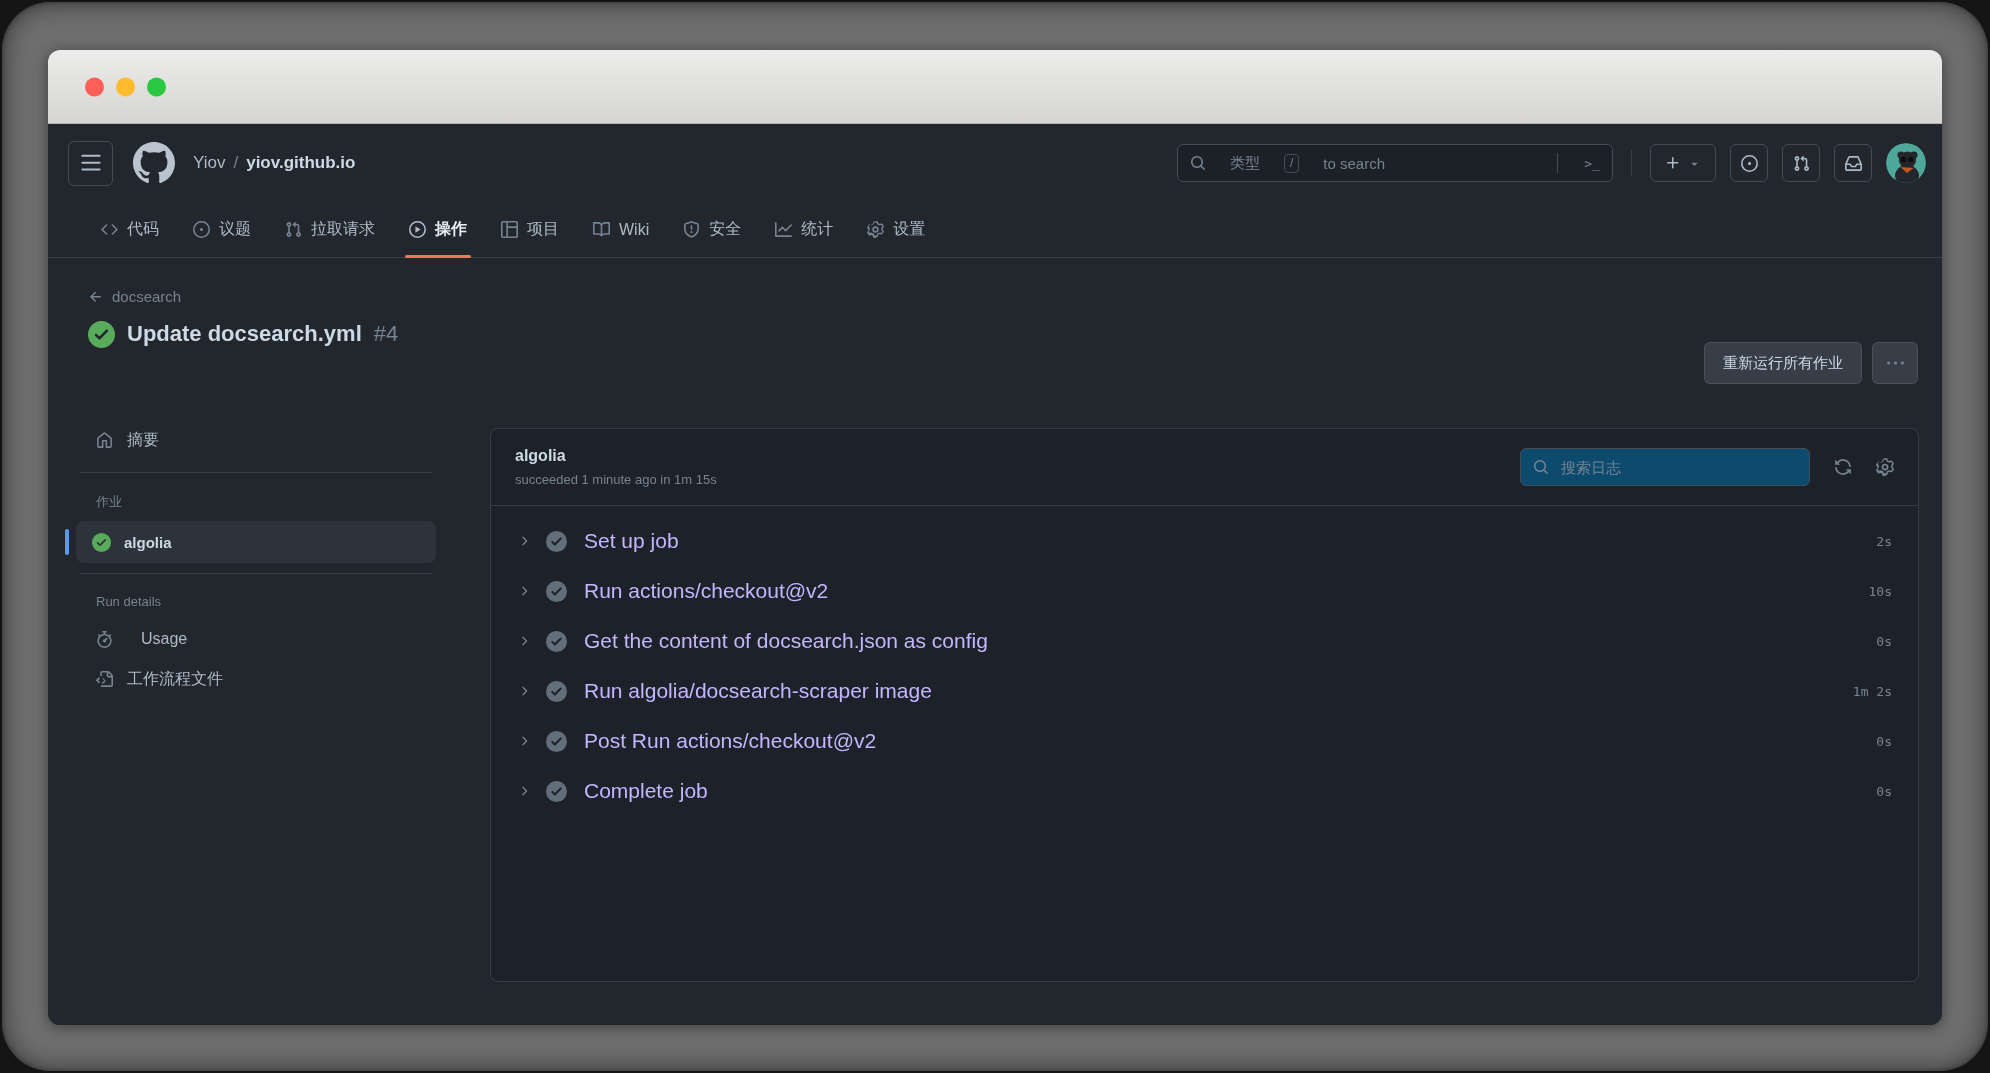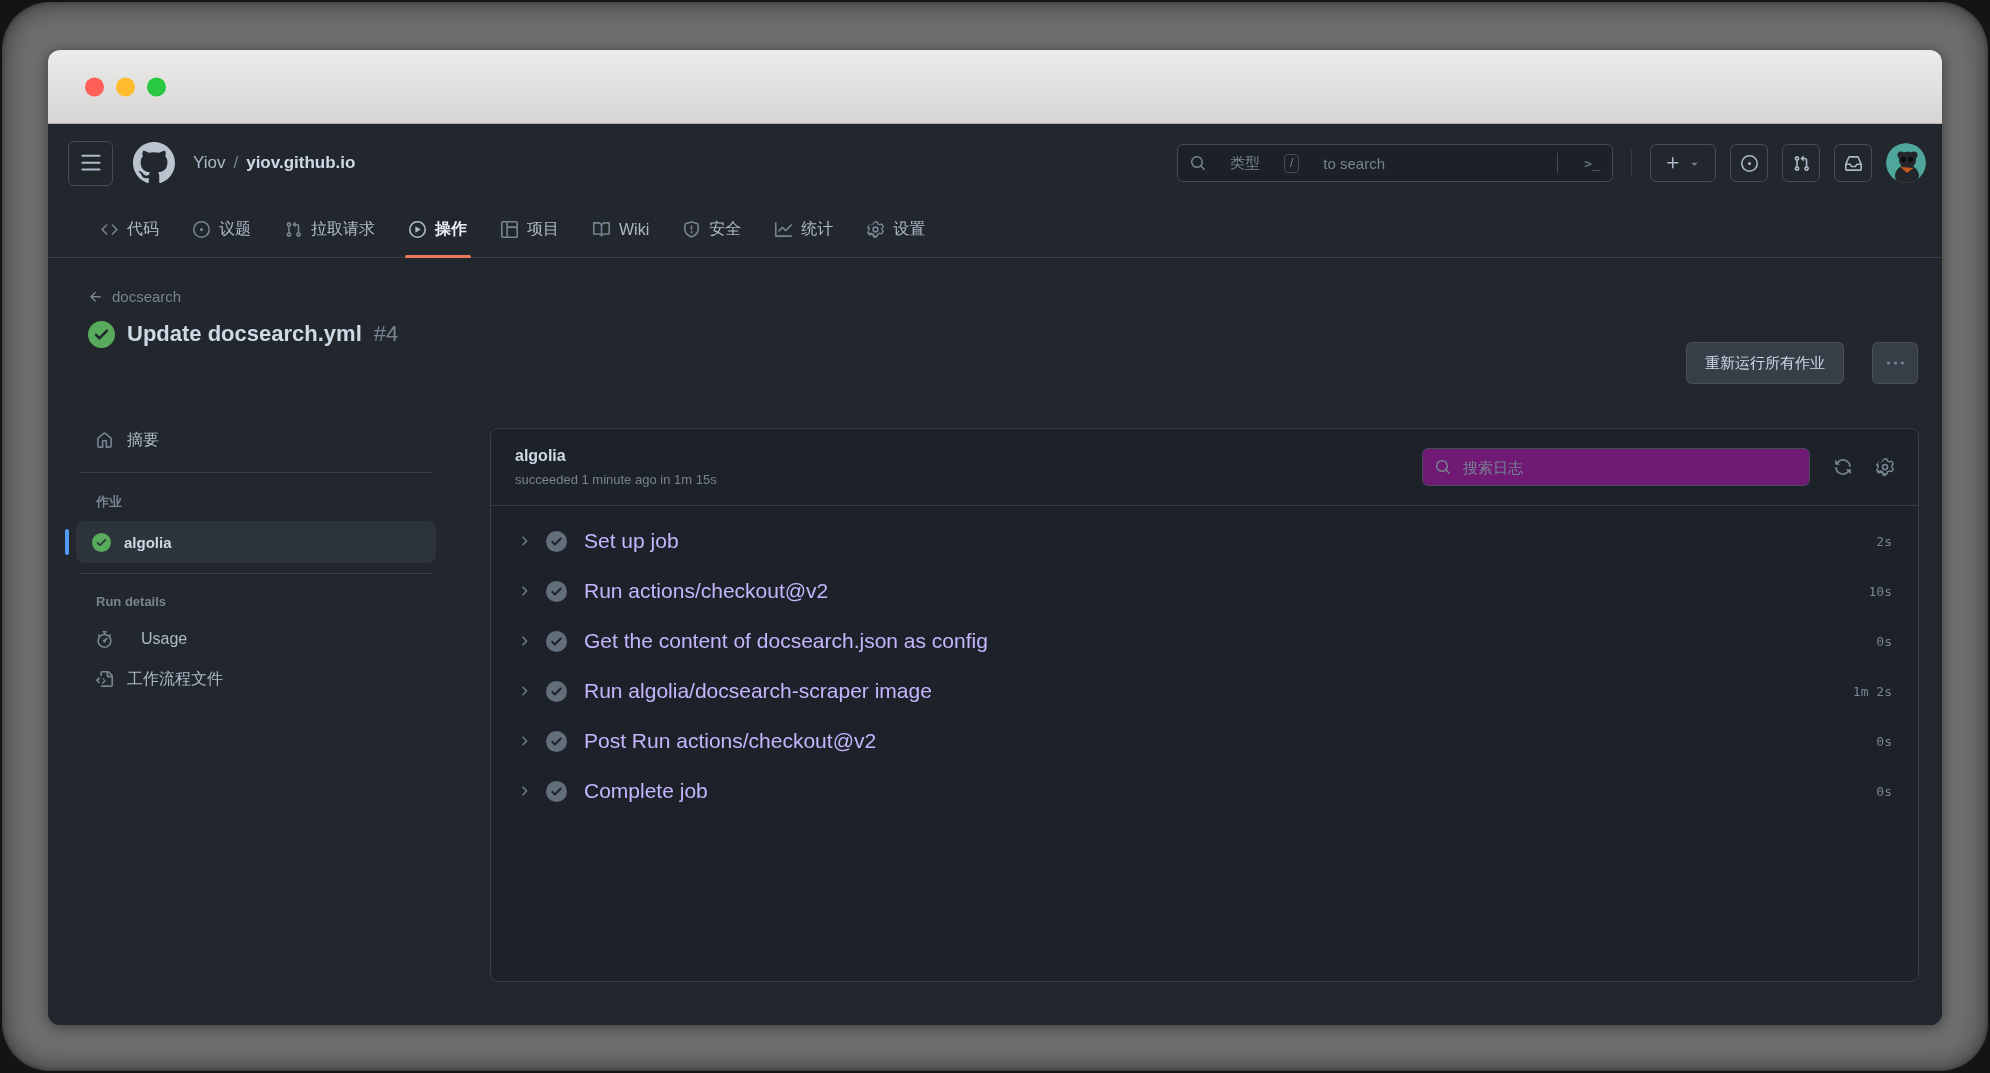--- a/index.html
+++ b/index.html
@@ -46,44 +46,44 @@
   .tab.active::after{content:"";position:absolute;left:9px;right:9px;bottom:-1px;height:3px;border-radius:3px;
                      background:var(--tab_underline_orange,#ec775c);}
   
   .page{flex:1;background:#22272e;padding:30px 23px 0 28px;position:relative;overflow:hidden;}
   .run-header{position:relative;height:96px;}
   .back-link{display:inline-flex;align-items:center;gap:8px;color:#768390;font-size:15px;cursor:pointer;margin-left:12px;}
   .run-title-row{display:flex;align-items:center;gap:12px;margin:12px 0 0 12px;}
   .run-title-row .oct{flex:none;}
   .run-title{font-size:22px;font-weight:bold;color:#cdd9e5;}
   .run-number{font-size:22px;color:#768390;}
-  .run-actions{position:absolute;right:1px;top:54px;display:flex;gap:28px;}
+  .run-actions{position:absolute;right:1px;top:54px;display:flex;gap:10px;}
   .btn{height:42px;display:flex;align-items:center;justify-content:center;background:#373e47;
        border:1px solid rgba(205,217,229,.12);border-radius:6px;color:#cdd9e5;font-size:15px;padding:0 18px;cursor:pointer;}
   .btn.kebab-btn{width:46px;padding:0;color:#768390;}
   .columns{display:flex;align-items:flex-start;margin-top:34px;gap:54px;}
   
   .sidebar{width:360px;flex:none;}
   .side-item{display:flex;align-items:center;gap:14px;height:44px;padding:0 10px 0 20px;color:#adbac7;font-size:16px;
              border-radius:8px;cursor:pointer;}
   .side-item .oct{color:#768390;flex:none;}
   .side-divider{height:1px;background:#373e47;margin:10px 4px;}
-  .side-label{font-size:13px;font-weight:bold;color:#768390;padding:10px 0 10px 20px;}
+  .side-label{font-size:13px;font-weight:normal;color:#768390;padding:10px 0 10px 20px;}
   .job-item{position:relative;display:flex;align-items:center;gap:13px;height:42px;padding:0 16px;border-radius:8px;
             font-size:15px;font-weight:bold;color:#cdd9e5;cursor:pointer;}
   .job-item.selected{background:#2d333b;}
   .job-item.selected::before{content:"";position:absolute;left:-11px;top:50%;transform:translateY(-50%);
             width:4px;height:26px;border-radius:2px;background:var(--accent_blue,#539bf5);}
   
   .panel{flex:1;margin-top:10px;background:#1d222a;border:1px solid #373e47;border-radius:8px;overflow:hidden;}
   .panel-header{display:flex;align-items:center;padding:18px 24px;border-bottom:1px solid #373e47;}
   .panel-title{font-size:16px;font-weight:bold;color:#cdd9e5;}
   .panel-subtitle{font-size:13px;color:#768390;margin-top:7px;}
   .panel-hdr-right{margin-left:auto;display:flex;align-items:center;gap:24px;}
-  .log-search{width:388px;height:38px;border:1px solid #444c56;border-radius:6px;background:#701a75;
+  .log-search{width:290px;height:38px;border:1px solid #444c56;border-radius:6px;background:#0c4a6e;
               display:flex;align-items:center;gap:10px;padding:0 12px;color:#768390;}
   .log-search input{flex:1;background:transparent;border:none;outline:none;color:#adbac7;font-size:15px;
                     font-family:"Liberation Sans","DejaVu Sans",sans-serif;}
   .log-search input::placeholder{color:#768390;}
   .panel-hdr-icon{color:#768390;cursor:pointer;display:flex;}
   .panel-body{padding:10px 0 165px 0;}
   .step-row{display:flex;align-items:center;height:50px;padding:0 26px;cursor:pointer;}
   .step-chevron{color:#768390;flex:none;display:flex;}
   .step-check{color:var(--neutral_step_check,#636e7b);flex:none;display:flex;margin-left:15px;}
   .step-name{font-size:21px;color:#c4b5fd;margin-left:17px;flex:1;}

